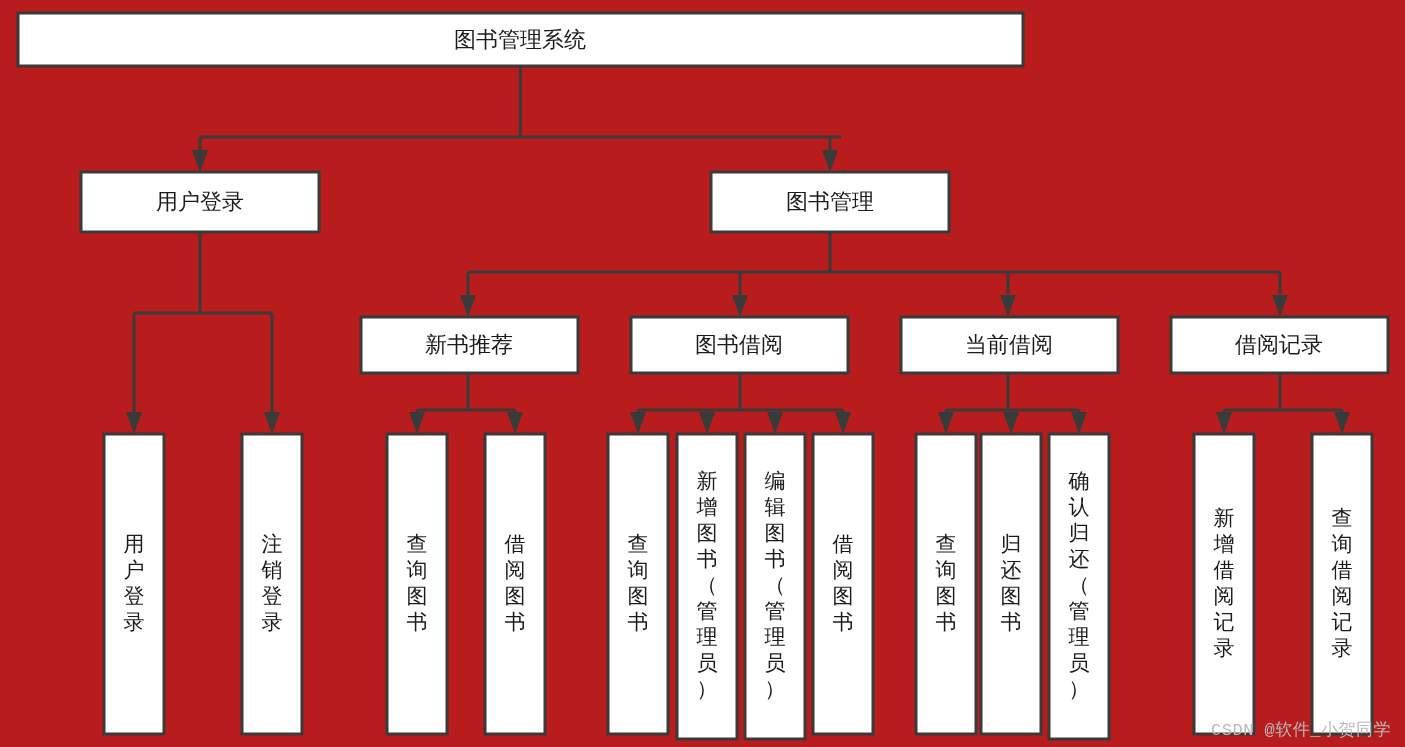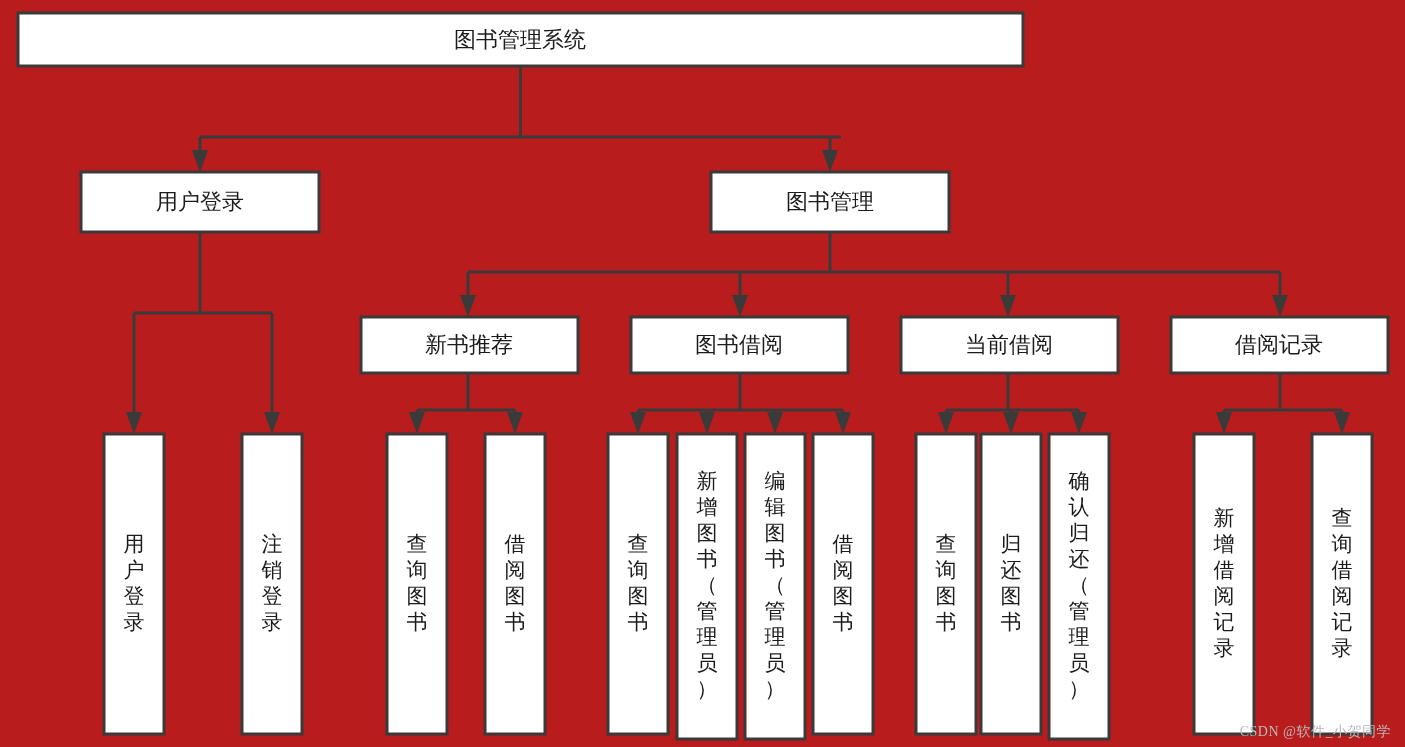--- a/index.html
+++ b/index.html
@@ -51,22 +51,22 @@
     dominant-baseline: middle;
   }
   .node-label.vertical {
     font-size: 21px;
     text-anchor: middle;
   }
   .watermark {
     position: absolute;
     right: 14px;
     bottom: 6px;
-    font-family: Liberation Serif, serif;
-    font-size: 14px;
+    font-family: Liberation Mono, monospace;
+    font-size: 17px;
     color: #b9b9b9;
     white-space: nowrap;
     letter-spacing: 0.5px;
   }
 </style>
 </head>
 <body>
 
 <div id="chart-root">
 

